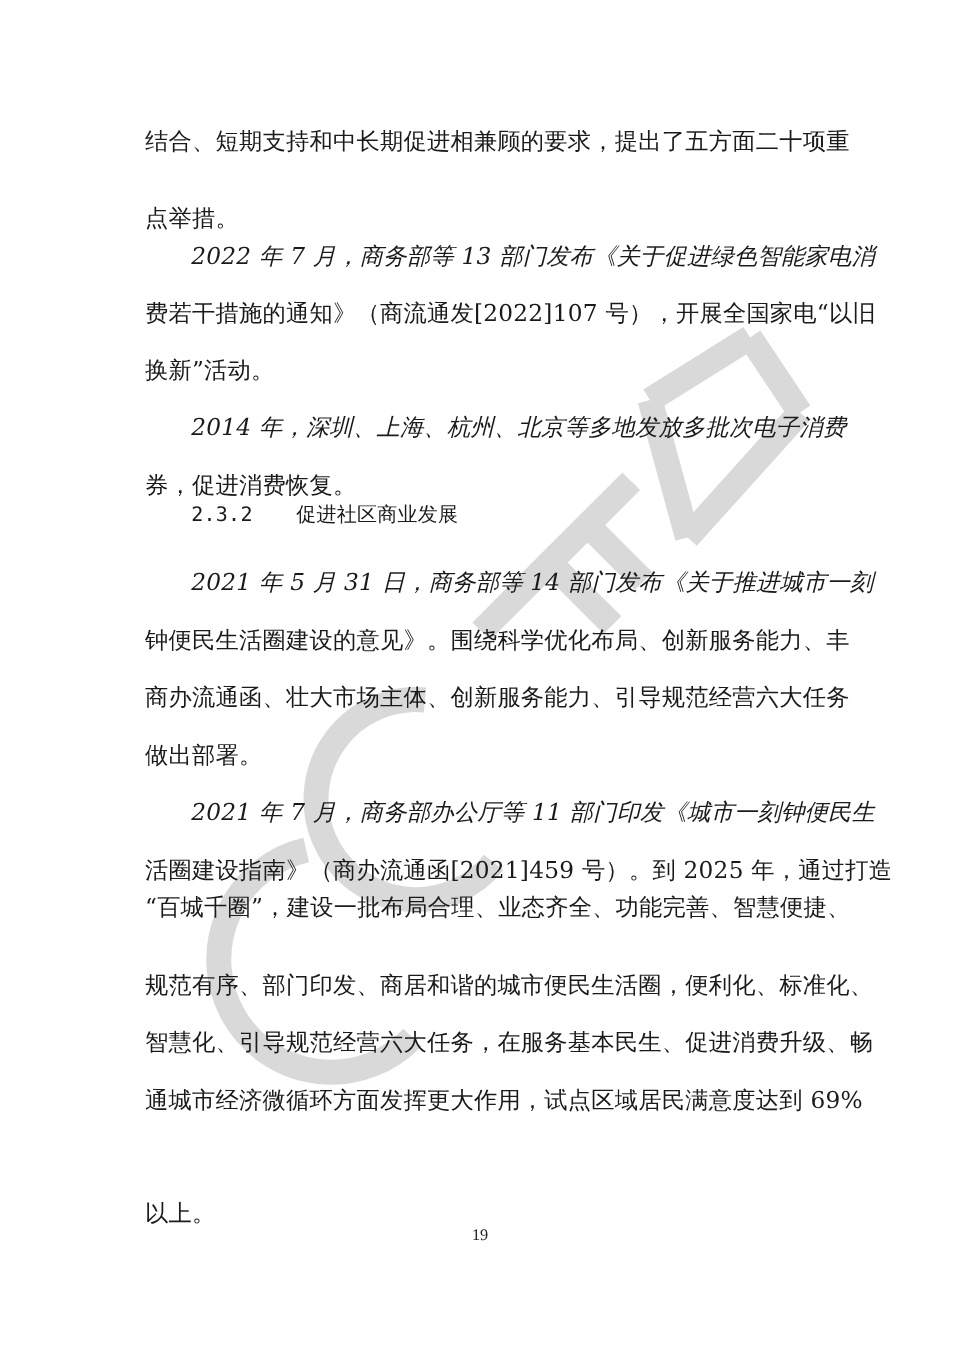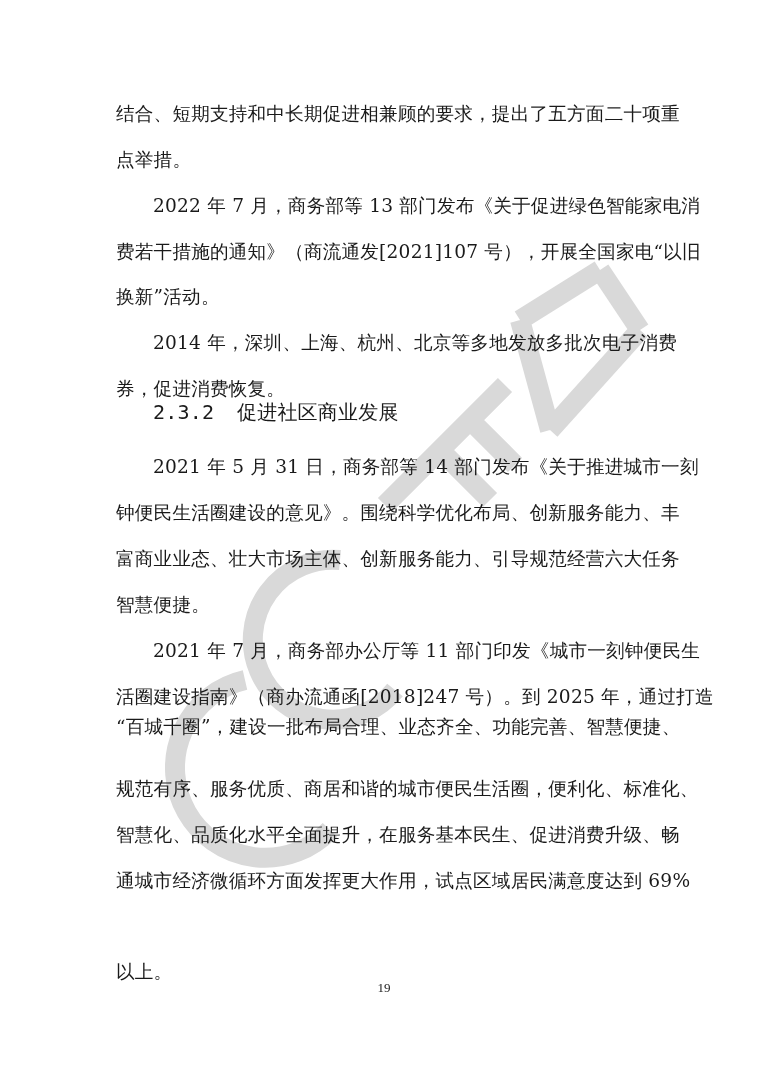--- a/index.html
+++ b/index.html
@@ -39,24 +39,24 @@
     }
     .line {
       position: absolute;
       left: 0;
       height: 44px;
       font-size: 18.6px;
       line-height: 44px;
       white-space: nowrap;
       letter-spacing: 0.2px;
     }
-    .indent { padding-left: 37px; }
+    .indent { padding-left: 37px; font-style: italic; }
     .heading {
       font-family: "DejaVu Sans", "Liberation Sans", sans-serif;
-      font-size: 20px;
+      font-size: 16px;
       font-weight: normal;
       padding-left: 37px;
     }
     .heading .num {
       font-family: "DejaVu Sans Mono", "Liberation Mono", monospace;
       display: inline-block;
       width: 84px;
     }
     .page-number {
       position: absolute;
@@ -83,38 +83,38 @@
       <path d="M 340 560 A 80 80 0 1 0 395 690"></path>
 
       <path d="M 385 505 L 505 385 M 440 450 L 490 500 M 470 420 L 515 465"></path>
 
       <path d="M 550 430 L 640 330 M 520 320 L 600 270 M 550 430 L 520 320 M 600 270 L 640 330"></path>
     </g>
   </svg>
 
   <div class="content">
     <div class="line" style="top:0px">结合、短期支持和中长期促进相兼顾的要求，提出了五方面二十项重</div>
-    <div class="line" style="top:46px">点举措。</div>
+    <div class="line" style="top:62px">点举措。</div>
     <div class="line indent" style="top:92px">2022 年 7 月，商务部等 13 部门发布《关于促进绿色智能家电消</div>
-    <div class="line" style="top:138px">费若干措施的通知》（商流通发[2021]107 号），开展全国家电“以旧</div>
+    <div class="line" style="top:138px">费若干措施的通知》（商流通发[2022]107 号），开展全国家电“以旧</div>
     <div class="line" style="top:183px">换新”活动。</div>
     <div class="line indent" style="top:229px">2014 年，深圳、上海、杭州、北京等多地发放多批次电子消费</div>
     <div class="line" style="top:275px">券，促进消费恢复。</div>
 
     <div class="line heading" style="top:298px; height:44px; margin-top:0">
       <span class="num">2.3.2</span><span>促进社区商业发展</span>
     </div>
 
     <div class="line indent" style="top:353px">2021 年 5 月 31 日，商务部等 14 部门发布《关于推进城市一刻</div>
     <div class="line" style="top:399px">钟便民生活圈建设的意见》。围绕科学优化布局、创新服务能力、丰</div>
-    <div class="line" style="top:445px">富商业业态、壮大市场主体、创新服务能力、引导规范经营六大任务</div>
-    <div class="line" style="top:491px">智慧便捷。</div>
+    <div class="line" style="top:445px">商办流通函、壮大市场主体、创新服务能力、引导规范经营六大任务</div>
+    <div class="line" style="top:491px">做出部署。</div>
     <div class="line indent" style="top:537px">2021 年 7 月，商务部办公厅等 11 部门印发《城市一刻钟便民生</div>
-    <div class="line" style="top:583px">活圈建设指南》（商办流通函[2018]247 号）。到 2025 年，通过打造</div>
+    <div class="line" style="top:583px">活圈建设指南》（商办流通函[2021]459 号）。到 2025 年，通过打造</div>
     <div class="line" style="top:613px">“百城千圈”，建设一批布局合理、业态齐全、功能完善、智慧便捷、</div>
-    <div class="line" style="top:675px">规范有序、服务优质、商居和谐的城市便民生活圈，便利化、标准化、</div>
-    <div class="line" style="top:721px">智慧化、品质化水平全面提升，在服务基本民生、促进消费升级、畅</div>
+    <div class="line" style="top:675px">规范有序、部门印发、商居和谐的城市便民生活圈，便利化、标准化、</div>
+    <div class="line" style="top:721px">智慧化、引导规范经营六大任务，在服务基本民生、促进消费升级、畅</div>
     <div class="line" style="top:767px">通城市经济微循环方面发挥更大作用，试点区域居民满意度达到 69%</div>
     <div class="line" style="top:858px">以上。</div>
   </div>
 
   <div class="page-number">19</div>
 </div>
 
 </body></html>

